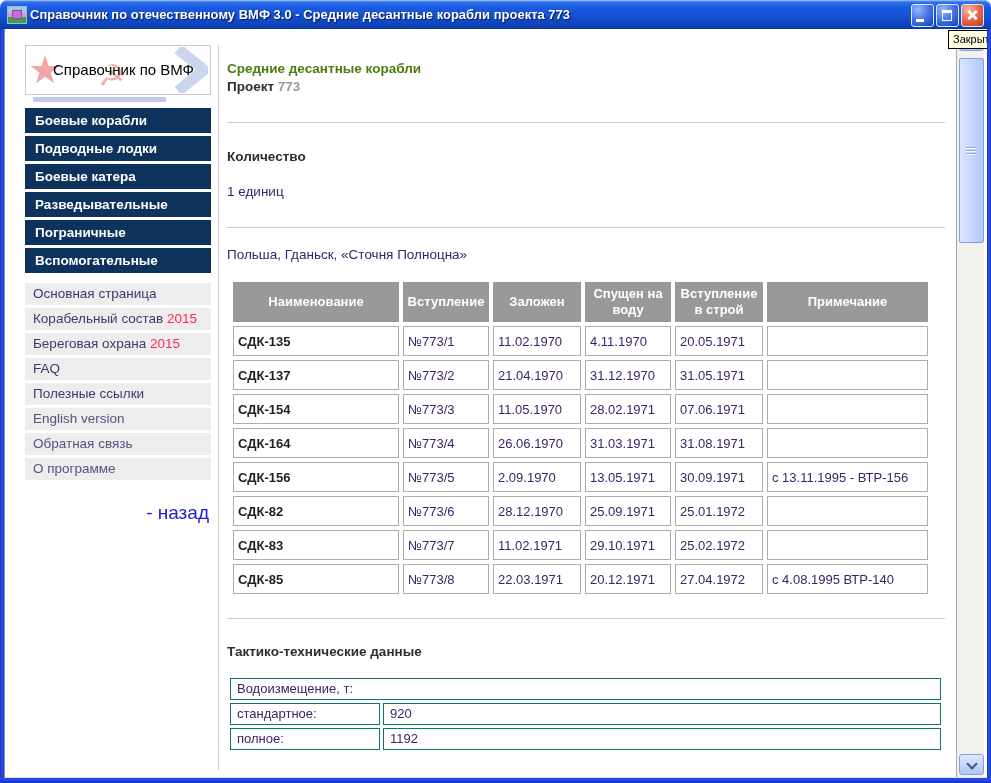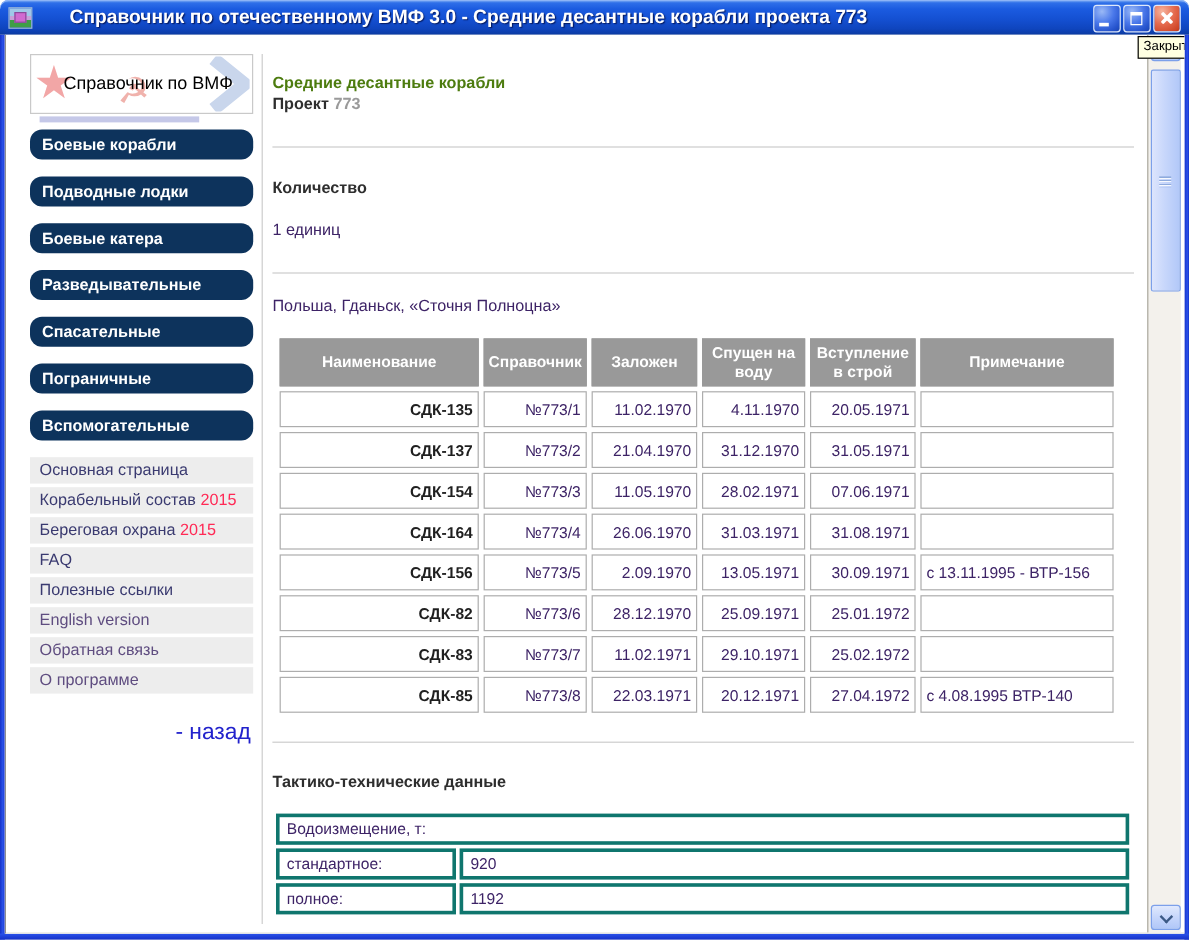--- a/index.html
+++ b/index.html
@@ -13,22 +13,22 @@
     box-shadow:inset 0 1px 0 #8db4f6;}
   .border-l,.border-r{position:absolute;top:29px;bottom:0;width:4px;background:linear-gradient(90deg,#1531c8,#2a52ea 60%,#1531c8);}
   .border-l{left:0}.border-r{right:0}
   .border-b{position:absolute;left:0;right:0;bottom:0;height:5px;background:linear-gradient(180deg,#2a52ea,#1531c8);}
   .client{position:absolute;left:4px;top:29px;right:4px;bottom:5px;background:#fff;overflow:hidden;
     box-shadow:inset 1px 0 0 #8f8f8f, inset 0 -1px 0 #e2e0d8;}
 
   .app-icon{position:absolute;left:7px;top:6px;width:18px;height:16px;border:1px solid #9db8d8;
     background:linear-gradient(180deg,#9fc8e8 0 38%,#c8a0d8 38% 62%,#3f9e46 62% 100%);}
   .app-icon i{position:absolute;left:4px;top:3px;width:8px;height:7px;background:#d06ad0;border:1px solid #8a4a9a;}
-  .title-text{position:absolute;left:30px;top:0;line-height:29px;color:#fff;font-size:16px;font-weight:bold;
-    text-shadow:1px 1px 1px rgba(0,10,60,.75);white-space:nowrap;margin-left:28px;}
+  .title-text{position:absolute;left:30px;top:0;line-height:29px;color:#fff;font-size:13px;font-weight:bold;
+    text-shadow:1px 1px 1px rgba(0,10,60,.75);white-space:nowrap;}
   .controls{position:absolute;right:7px;top:4px;display:flex;gap:2px;}
   .btn{width:21px;height:21px;border:1px solid #dfe9fb;border-radius:3px;position:relative;}
   .btn.blue{background:radial-gradient(circle at 30% 22%,#9ab9f6 0%,#4a78ea 45%,#2553cc 80%,#1c45ae 100%);}
   .btn.red{background:radial-gradient(circle at 30% 22%,#f6b49e 0%,#e56a4e 48%,#cf4628 85%,#b53a1e 100%);}
   .glyph-min{position:absolute;left:4px;bottom:4px;width:8px;height:3px;background:#fff;}
   .glyph-max{position:absolute;left:5px;top:5px;width:8px;height:7px;border:1px solid #fff;border-top-width:3px;}
   .glyph-x{position:absolute;left:0;top:0;width:21px;height:21px;}
   .glyph-x::before,.glyph-x::after{content:"";position:absolute;left:9px;top:4px;width:3px;height:12px;background:#fff;border-radius:1px;}
   .glyph-x::before{transform:rotate(45deg);} .glyph-x::after{transform:rotate(-45deg);}
 
@@ -49,22 +49,22 @@
 
   
   .sidebar{position:absolute;left:21px;top:16px;width:186px;}
   .logo{position:relative;height:48px;background:#fff;border:1px solid #c9c9c9;overflow:hidden;}
   .logo .star{position:absolute;left:2px;top:2px;font-size:38px;line-height:44px;color:#f2a6a6;}
   .logo .hs{position:absolute;left:72px;top:12px;font-size:30px;color:#f0b2ac;}
   .logo .chevron{position:absolute;right:2px;top:1px;}
   .logo .logo-text{position:absolute;left:27px;top:15px;font-size:15px;color:#000;white-space:nowrap;}
   .logo-strip{height:5px;margin:2px 45px 0 8px;background:#c5c8e8;}
   .nav{margin-top:6px;}
-  .nav-item{height:25px;line-height:25px;margin-bottom:14px;background:#0d335c;color:#fff;
-    font-size:13.5px;font-weight:bold;padding-left:10px;cursor:pointer;border-radius:10px;}
+  .nav-item{height:25px;line-height:25px;margin-bottom:3px;background:#0d335c;color:#fff;
+    font-size:13.5px;font-weight:bold;padding-left:10px;cursor:pointer;}
   .side-links{margin-top:10px;}
   .side-link{height:22px;line-height:22px;margin-bottom:3px;background:#ededed;font-size:13.5px;
     padding-left:8px;color:#3a3a70;cursor:pointer;white-space:nowrap;}
   .side-link.visited{color:#5f4d80;}
   .side-link .year{color:#ff2955;}
   .back-link{margin-top:22px;text-align:right;font-size:19px;color:#2222cc;padding-right:2px;cursor:pointer;}
 
   .v-divider{position:absolute;left:214px;top:16px;bottom:8px;width:1px;background:#ccc;}
 
   
@@ -75,26 +75,26 @@
   hr.sep{border:none;border-top:1px solid #ccc;height:0;}
   .hr1{margin:26px 0 0;} .hr2{margin:27px 0 0;} .hr3{margin:20px 0 0;}
   .sec-heading{font-size:13.5px;font-weight:bold;color:#2e2e2e;line-height:17px;}
   .h-qty{margin-top:25px;} .h-build{margin-top:25px;} .h-ttd{margin-top:24px;}
   .sec-value{font-size:13.5px;color:#3d2366;line-height:17px;margin-top:18px;}
 
   table.ships{border-collapse:separate;border-spacing:4px;table-layout:fixed;width:703px;margin:15px 0 0 2px;}
   table.ships th{background:#999;border:1px solid #999;color:#fff;font-size:13px;font-weight:bold;
     height:36px;padding:1px 2px;line-height:16px;text-align:center;}
   table.ships td{background:#fff;border:1px solid #adadad;height:26px;padding:1px 4px;
-    text-align:right;font-size:13px;color:#3d2366;overflow:hidden;white-space:nowrap;}
+    text-align:left;font-size:13px;color:#3d2366;overflow:hidden;white-space:nowrap;}
   table.ships td:first-child{font-weight:bold;color:#1f1f1f;}
   table.ships td:last-child{text-align:left;}
 
   table.ttd{border-collapse:separate;border-spacing:3px;table-layout:fixed;width:717px;margin:15px 0 0 0;}
-  table.ttd td{background:#fff;border:3px solid #0f766e;font-size:13px;color:#3d2366;
+  table.ttd td{background:#fff;border:1px solid #0f766e;font-size:13px;color:#3d2366;
     padding:2px 6px;line-height:16px;text-align:left;white-space:nowrap;}
 </style>
 </head>
 <body>
 
 <div id="window">
 
   <div class="titlebar">
     <span class="app-icon">
         <i></i>
@@ -129,21 +129,20 @@
         </svg>
         <span class="logo-text">Справочник по ВМФ</span>
       </div>
       <div class="logo-strip"></div>
 
       <div class="nav">
         <div class="nav-item">Боевые корабли</div>
         <div class="nav-item">Подводные лодки</div>
         <div class="nav-item">Боевые катера</div>
         <div class="nav-item">Разведывательные</div>
-        <div class="nav-item">Спасательные</div>
         <div class="nav-item">Пограничные</div>
         <div class="nav-item">Вспомогательные</div>
       </div>
 
       <div class="side-links">
         <div class="side-link"><span>Основная страница</span><span class="year"></span></div>
         <div class="side-link"><span>Корабельный состав </span><span class="year">2015</span></div>
         <div class="side-link"><span>Береговая охрана </span><span class="year">2015</span></div>
         <div class="side-link"><span>FAQ</span></div>
         <div class="side-link"><span>Полезные ссылки</span></div>
@@ -175,21 +174,21 @@
           <col style="width:166px">
             <col style="width:86px">
             <col style="width:88px">
           <col style="width:86px">
             <col style="width:88px">
             <col style="width:161px">
         </colgroup>
         <thead>
           <tr>
             <th>Наименование</th>
-            <th>Справочник</th>
+            <th>Вступление</th>
             <th>Заложен</th>
             <th>Спущен на воду</th>
             <th>Вступление в строй</th>
             <th>Примечание</th>
           </tr>
         </thead>
         <tbody>
           <tr>
             <td>СДК-135</td>
             <td>№773/1</td>

